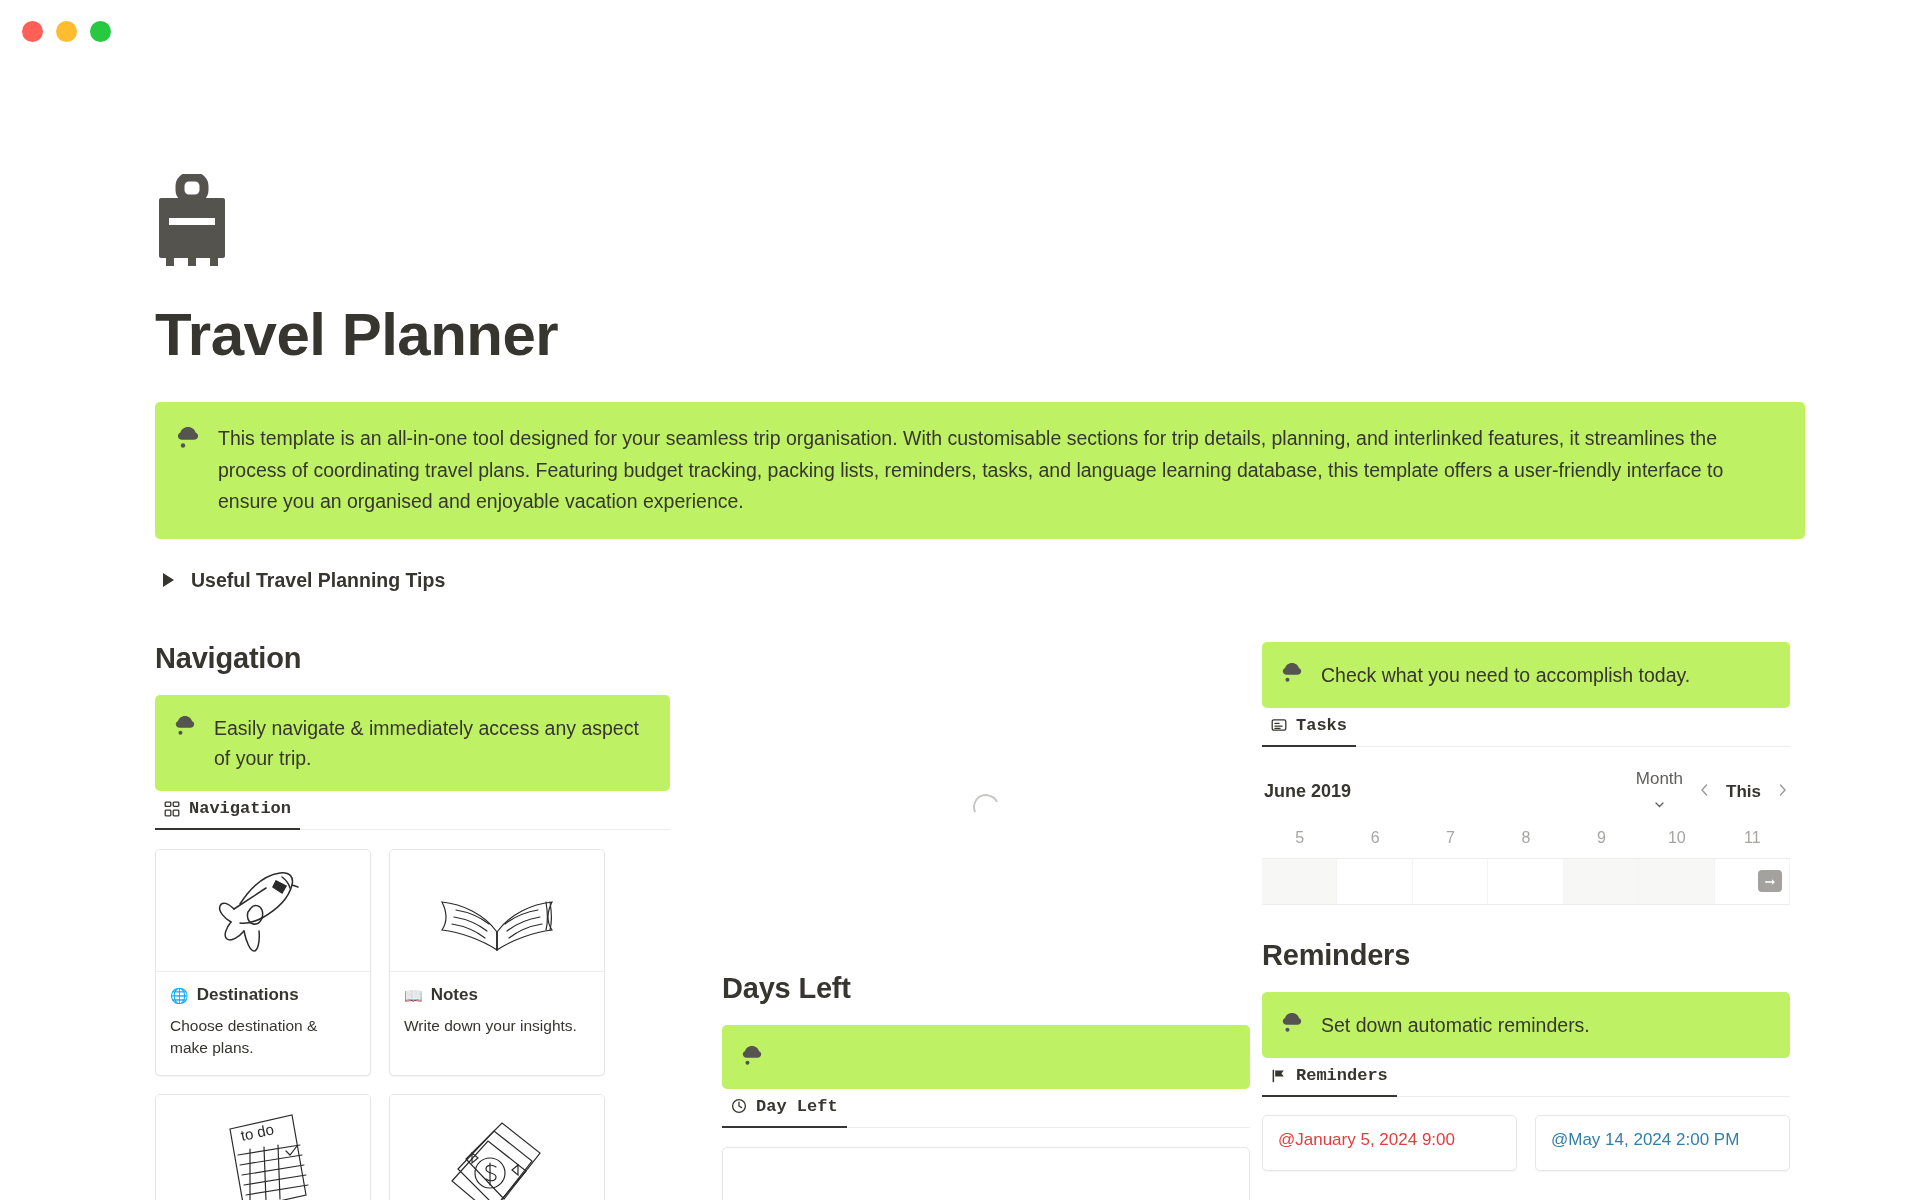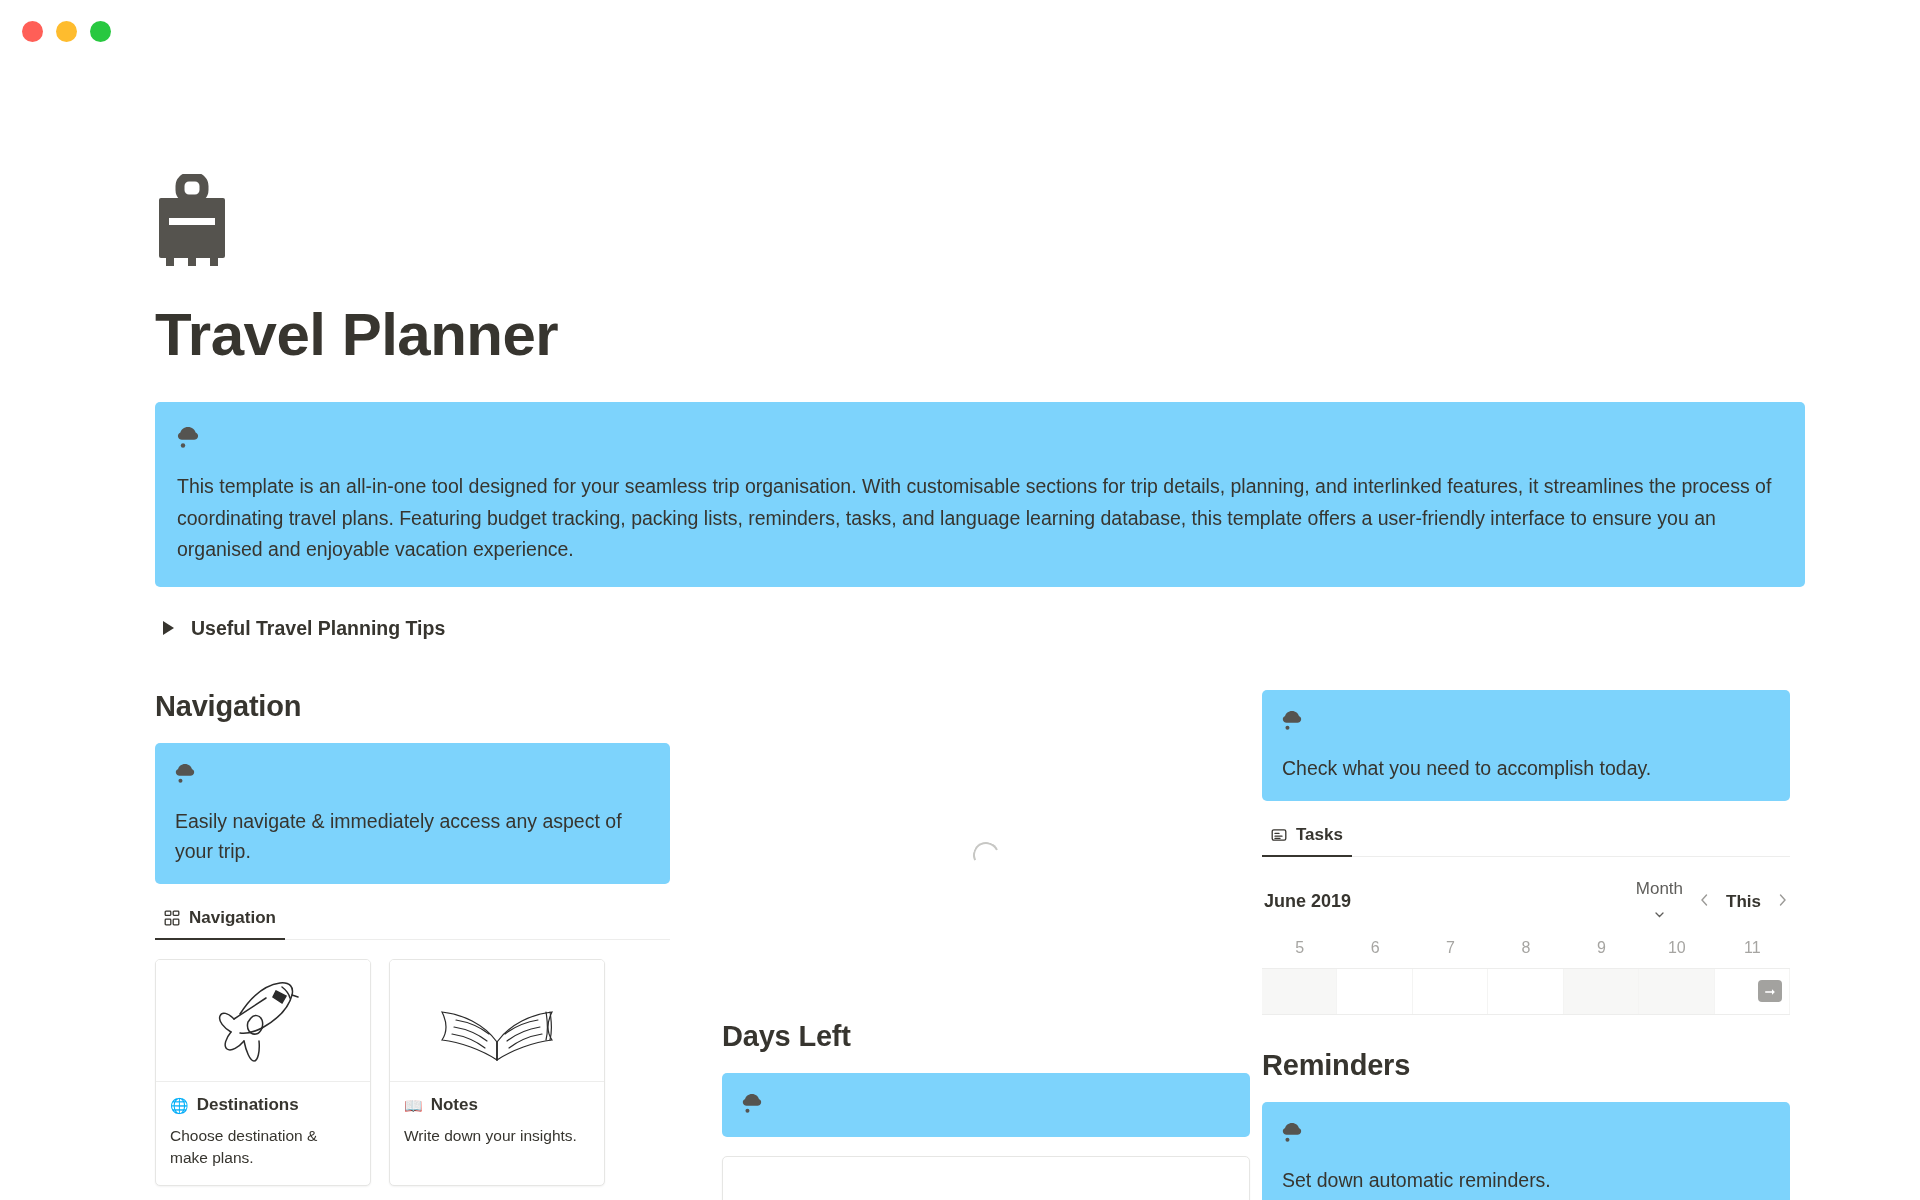--- a/index.html
+++ b/index.html
@@ -39,27 +39,26 @@
     margin-top: 34px;
     font-size: 60px;
     font-weight: 700;
     letter-spacing: -0.5px;
     color: #37352f;
     line-height: 1.1;
   }
 
   
   .callout {
-    background: #7dd3fc;
+    background: #bef264;
     border-radius: 5px;
     display: flex;
     gap: 17px;
     padding: 21px 22px;
     margin-top: 34px;
-    flex-direction: column;
   }
   .callout-icon { flex: 0 0 auto; width: 24px; padding-top: 3px; }
   .callout-text {
     font-size: 19.5px;
     line-height: 1.62;
     color: #37352f;
   }
 
   .toggle-row {
     display: flex; align-items: center; gap: 17px;
@@ -90,24 +89,25 @@
     letter-spacing: -0.2px;
     color: #37352f;
     margin-bottom: 20px;
   }
   .callout.sm { padding: 18px 20px; margin-top: 0; }
   .callout.sm .callout-text { font-size: 19.5px; line-height: 1.55; }
   .callout.sm .callout-icon { width: 22px; padding-top: 2px; }
 
   
   .dbtabs {
-    margin-top: 24px;
+    margin-top: 8px;
     border-bottom: 1px solid #ededec;
     display: flex;
     align-items: flex-end;
+    font-family: Liberation Mono, monospace;
   }
   .dbtab {
     display: flex; align-items: center; gap: 9px;
     padding: 0 9px 10px 9px;
     font-size: 17px;
     font-weight: 600;
     color: #37352f;
     border-bottom: 2.5px solid #37352f;
     margin-bottom: -1px;
   }
@@ -395,20 +395,31 @@
 
       <div class="callout sm">
         <div class="callout-icon">
           <svg width="20" height="22" viewBox="0 0 22 24">
             <path d="M11 1c4 0 7 2.6 7.6 5.6 1.8.7 2.8 2.4 2.4 4.2-.4 1.9-2.3 3.2-4.4 3H5.4C3.3 14 1.4 12.7 1 10.8.6 9 1.6 7.3 3.4 6.6 4 3.6 7 1 11 1z" fill="#555450"></path>
             <circle cx="6" cy="19.5" r="2.2" fill="#555450"></circle>
           </svg>
         </div>
       </div>
 
+      <div class="dbtabs" style="border-bottom:1px solid #ededec">
+        <div class="dbtab">
+          <span>
+            <svg width="16" height="16" viewBox="0 0 16 16" fill="none" stroke="#37352f" stroke-width="1.3">
+              <circle cx="8" cy="8" r="6.4"></circle>
+              <path d="M8 4.2 V8 L10.6 9.6" stroke-linecap="round"></path>
+            </svg>
+          </span>
+          <span>Day Left</span>
+        </div>
+      </div>
 
       <div class="daycard"></div>
     </div>
 
     <div class="col-todo">
 
       <div class="callout sm">
         <div class="callout-icon">
           <svg width="20" height="22" viewBox="0 0 22 24">
             <path d="M11 1c4 0 7 2.6 7.6 5.6 1.8.7 2.8 2.4 2.4 4.2-.4 1.9-2.3 3.2-4.4 3H5.4C3.3 14 1.4 12.7 1 10.8.6 9 1.6 7.3 3.4 6.6 4 3.6 7 1 11 1z" fill="#555450"></path>

